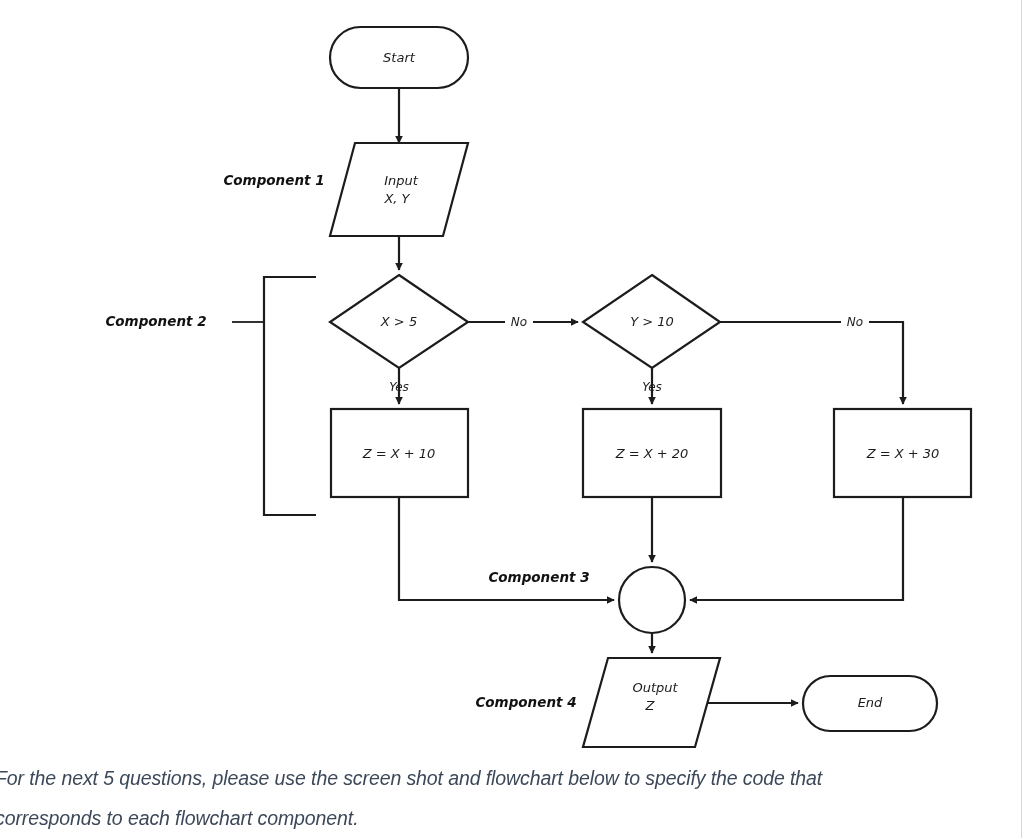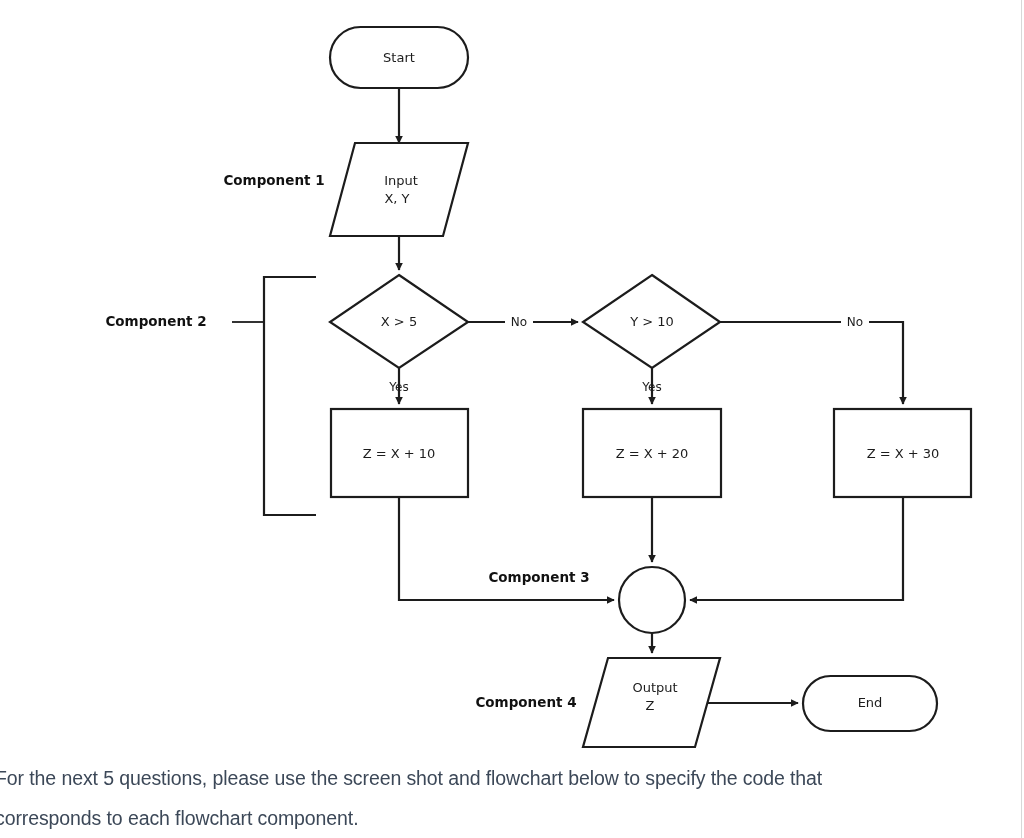--- a/index.html
+++ b/index.html
@@ -15,20 +15,21 @@
     font-family: "DejaVu Sans", sans-serif;
     color: #1a1a1a;
   }
   #page {
     position: absolute;
     left: 0;
     top: 0;
     width: 1024px;
     height: 838px;
     background: #ffffff;
+    font-style: italic;
   }
   #page-edge {
     position: absolute;
     left: 1021px;
     top: 0;
     width: 1px;
     height: 838px;
     background: #d8d8d8;
   }
   #flow-svg {

